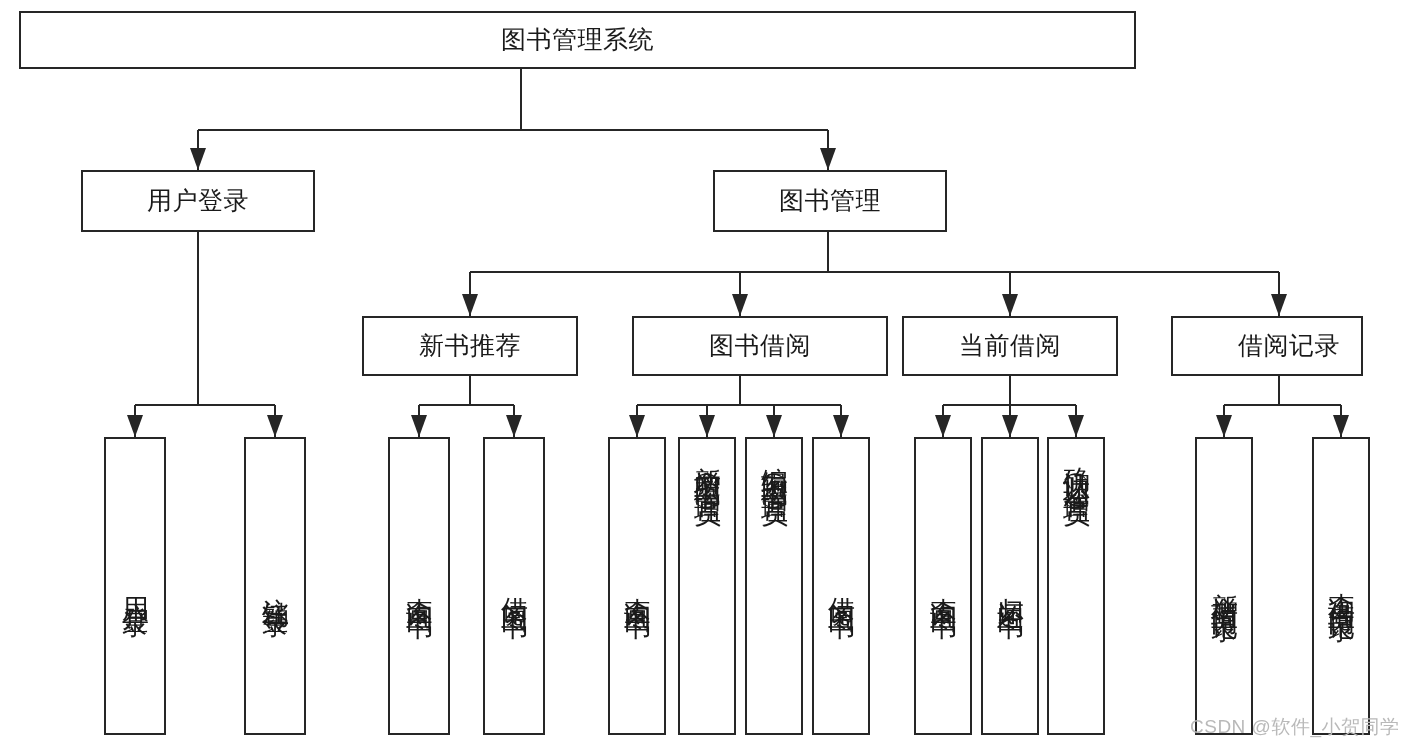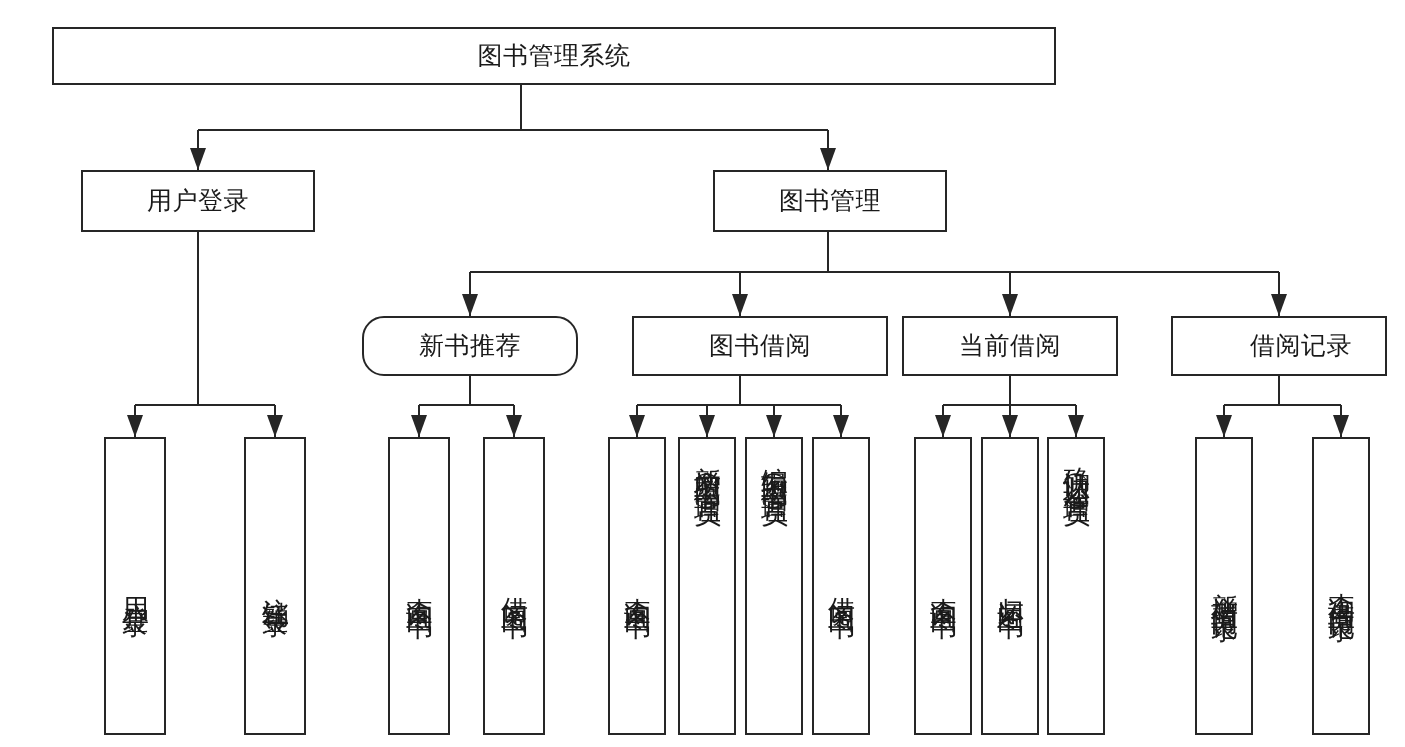--- a/index.html
+++ b/index.html
@@ -127,39 +127,39 @@
       <line x1="1076" y1="405" x2="1076" y2="437" stroke="#262626" stroke-width="2.4" shape-rendering="crispEdges"></line>
       <polygon points="1068,415 1084,415 1076,437" fill="#262626"></polygon>
       <line x1="1279" y1="376" x2="1279" y2="405" stroke="#262626" stroke-width="2.4" shape-rendering="crispEdges"></line>
       <line x1="1224" y1="405" x2="1341" y2="405" stroke="#262626" stroke-width="2.4" shape-rendering="crispEdges"></line>
       <line x1="1224" y1="405" x2="1224" y2="437" stroke="#262626" stroke-width="2.4" shape-rendering="crispEdges"></line>
       <polygon points="1216,415 1232,415 1224,437" fill="#262626"></polygon>
       <line x1="1341" y1="405" x2="1341" y2="437" stroke="#262626" stroke-width="2.4" shape-rendering="crispEdges"></line>
       <polygon points="1333,415 1349,415 1341,437" fill="#262626"></polygon>
     </svg>
   <div id="nodes-layer">
-      <div class="node h root" style="left: 19px; top: 27px; width: 1004px; height: 58px; margin-left: 33px;">
+      <div class="node h root" style="left: 19px; top: 11px; width: 1117px; height: 58px;">
         <span class="lbl">图书管理系统</span>
       </div>
       <div class="node h" style="left: 81px; top: 170px; width: 234px; height: 62px;">
         <span class="lbl">用户登录</span>
       </div>
       <div class="node h" style="left: 713px; top: 170px; width: 234px; height: 62px;">
         <span class="lbl">图书管理</span>
       </div>
-      <div class="node h" style="left: 362px; top: 316px; width: 216px; height: 60px; border-radius: 22px;">
+      <div class="node h" style="left: 362px; top: 316px; width: 216px; height: 60px;">
         <span class="lbl">新书推荐</span>
       </div>
       <div class="node h" style="left: 632px; top: 316px; width: 256px; height: 60px;">
         <span class="lbl">图书借阅</span>
       </div>
       <div class="node h" style="left: 902px; top: 316px; width: 216px; height: 60px;">
         <span class="lbl">当前借阅</span>
       </div>
-      <div class="node h" style="left: 1171px; top: 316px; width: 216px; height: 60px; padding-left: 44px;">
+      <div class="node h" style="left: 1171px; top: 316px; width: 192px; height: 60px; padding-left: 44px;">
         <span class="lbl">借阅记录</span>
       </div>
       <div class="node v mid" style="left: 104px; top: 437px; width: 62px; height: 298px;">
         <span class="lbl">用户登录</span>
       </div>
       <div class="node v mid" style="left: 244px; top: 437px; width: 62px; height: 298px;">
         <span class="lbl">注销登录</span>
       </div>
       <div class="node v mid" style="left: 388px; top: 437px; width: 62px; height: 298px;">
         <span class="lbl">查询图书</span>
@@ -188,13 +188,14 @@
       <div class="node v" style="left: 1047px; top: 437px; width: 58px; height: 298px;">
         <span class="lbl">确认归还（管理员）</span>
       </div>
       <div class="node v mid" style="left: 1195px; top: 437px; width: 58px; height: 298px;">
         <span class="lbl">新增借阅记录</span>
       </div>
       <div class="node v mid" style="left: 1312px; top: 437px; width: 58px; height: 298px;">
         <span class="lbl">查询借阅记录</span>
       </div>
     </div>
+  <div class="watermark" style="left:1190px; top:714px;">CSDN @软件_小贺同学</div>
 </div>
 
 </body></html>

